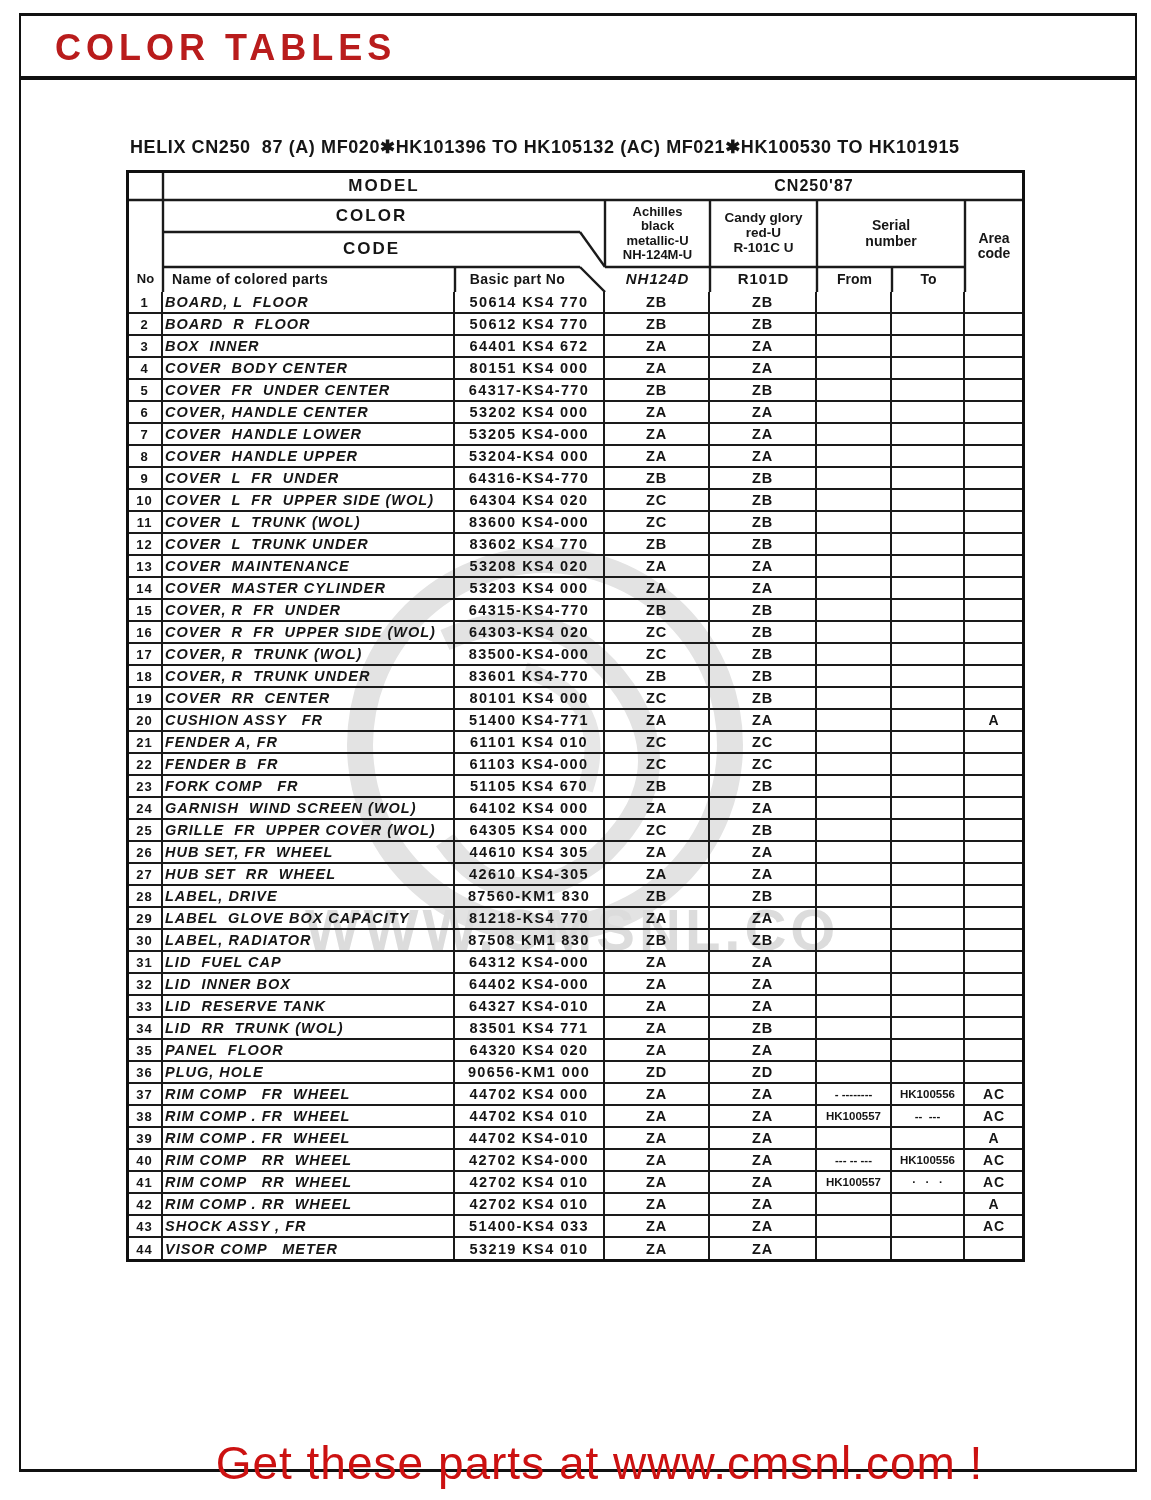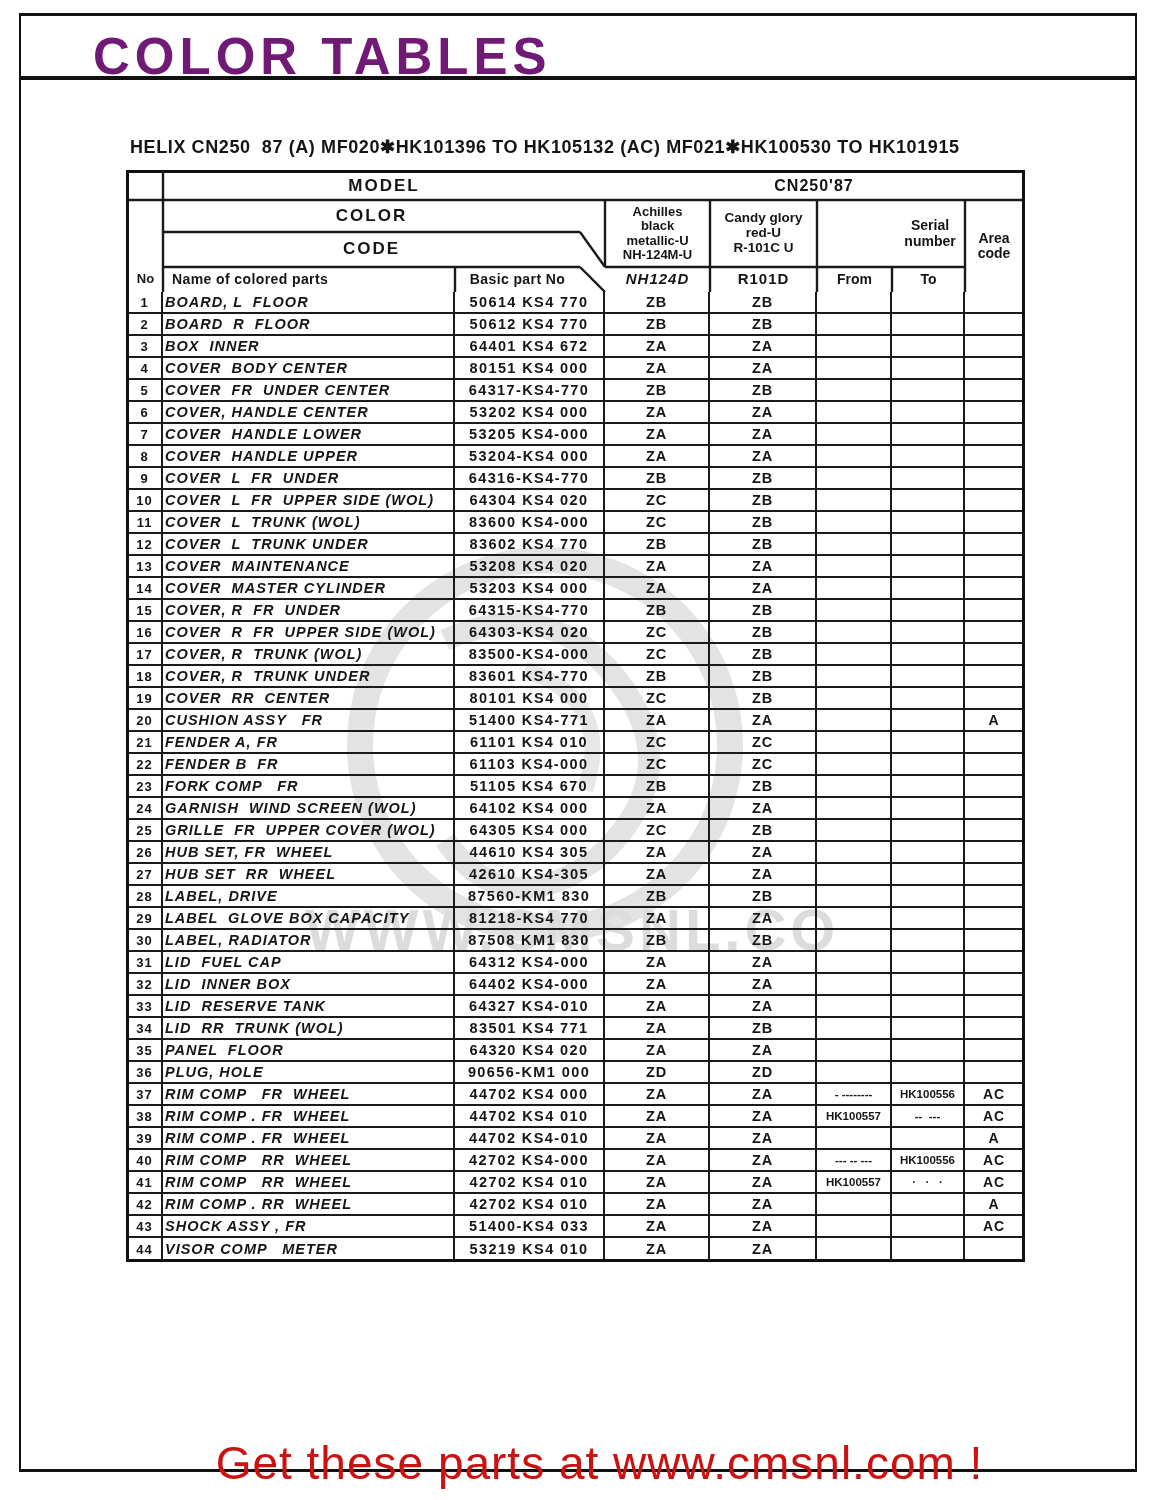--- a/index.html
+++ b/index.html
@@ -10,42 +10,42 @@
   .frame-line{position:absolute;background:#111;z-index:1;}
   .f-top{left:19px;top:13px;width:1118px;height:3px;}
   .f-left{left:19px;top:13px;width:2px;height:1459px;}
   .f-right{left:1135px;top:13px;width:2px;height:1459px;}
   .f-div{left:19px;top:76px;width:1118px;height:4px;}
   .f-bottom{left:19px;top:1469px;width:1118px;height:3px;}
 
   
   .gray-title{position:absolute;left:28px;top:6px;font-size:40px;letter-spacing:5px;
               color:#8c8c8c;z-index:2;white-space:pre;}
-  .main-title{position:absolute;left:55px;top:27px;font-size:51px;font-weight:800;
-              letter-spacing:5px;color:#701a75;z-index:3;white-space:pre;margin-left:38px;}
+  .main-title{position:absolute;left:55px;top:27px;font-size:36px;font-weight:800;
+              letter-spacing:5px;color:#b91c1c;z-index:3;white-space:pre;}
   .model-line{position:absolute;left:130px;top:136px;font-size:18px;font-weight:700;
               letter-spacing:.6px;white-space:pre;z-index:2;}
 
   
   .watermark{position:absolute;left:295px;top:530px;z-index:0;}
 
   
   .ctable{position:absolute;left:128px;top:172px;width:895px;height:1088px;z-index:2;}
   .tborder{position:absolute;left:-2px;top:-2px;width:893px;height:1086px;
            border:3px solid #101010;pointer-events:none;z-index:6;}
   .hcell{position:absolute;display:flex;align-items:center;justify-content:center;
          text-align:center;font-weight:700;line-height:1.1;}
   .hdr-svg{position:absolute;left:0;top:0;z-index:1;}
   .h-model{left:35px;top:0;width:442px;height:28px;font-size:17px;letter-spacing:2px;}
   .h-cn{left:477px;top:0;width:418px;height:28px;font-size:16px;letter-spacing:1px;}
   .h-color{left:35px;top:28px;width:417px;height:32px;font-size:17px;letter-spacing:2px;}
   .h-code{left:35px;top:60px;width:417px;height:35px;font-size:17px;letter-spacing:2px;}
   .h-c1{left:477px;top:28px;width:105px;height:67px;font-size:13px;}
   .h-c2{left:582px;top:28px;width:107px;height:67px;font-size:13.5px;}
-  .h-serial{left:689px;top:28px;width:148px;height:67px;font-size:14px;margin-left:39px;}
+  .h-serial{left:689px;top:28px;width:148px;height:67px;font-size:14px;}
   .h-area{left:837px;top:28px;width:58px;height:92px;font-size:14px;}
   .h-no{left:0;top:95px;width:35px;height:25px;font-size:13px;}
   .h-name{left:35px;top:95px;width:292px;height:25px;justify-content:flex-start;
           padding-left:9px;box-sizing:border-box;font-size:14px;letter-spacing:.4px;}
   .h-part{left:327px;top:95px;width:125px;height:25px;font-size:14px;letter-spacing:.4px;}
   .h-nh{left:477px;top:95px;width:105px;height:25px;font-size:15px;letter-spacing:1px;font-style:italic;}
   .h-r{left:582px;top:95px;width:107px;height:25px;font-size:15px;letter-spacing:1px;}
   .h-from{left:689px;top:95px;width:75px;height:25px;font-size:14px;}
   .h-to{left:764px;top:95px;width:73px;height:25px;font-size:14px;}
 

